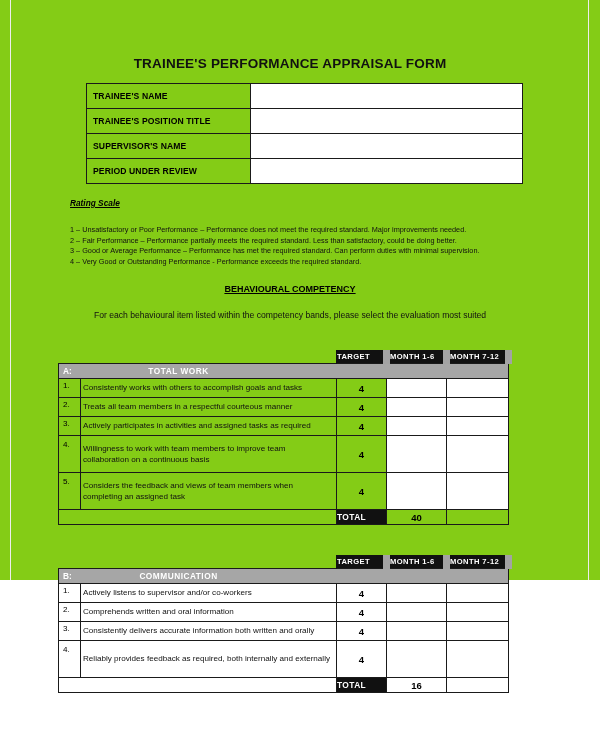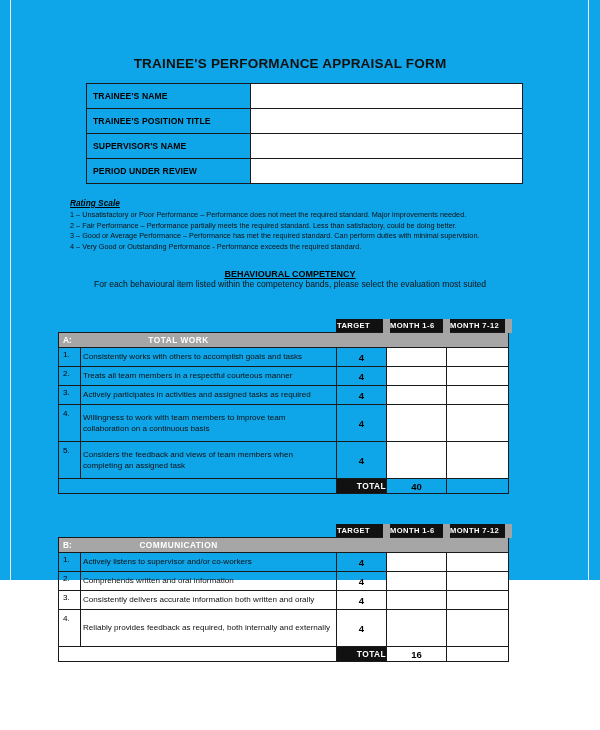--- a/index.html
+++ b/index.html
@@ -11,21 +11,21 @@
     width: 600px;
     height: 730px;
     font-family: "Liberation Sans", sans-serif;
     color: #000000;
     overflow: hidden;
   }
   .page {
     position: relative;
     width: 600px;
     height: 580px;
-    background: #0ea5e9;
+    background: #84cc16;
     box-sizing: border-box;
   }
   
   .page-edge-left {
     position: absolute;
     left: 10px; top: 0; bottom: 0;
     width: 1px;
     background: #ededed;
   }
   .page-edge-right {
@@ -77,41 +77,41 @@
 
   
   .rating-wrap {
     margin-top: 14px;
   }
   .rating-title {
     font-size: 8.3px;
     font-weight: bold;
     font-style: italic;
     text-decoration: underline;
-    margin-bottom: 2px;
+    margin-bottom: 17px;
   }
   .rating-line {
     font-size: 7.3px;
     line-height: 10.5px;
     color: #111;
     white-space: nowrap;
   }
 
   
   .section-head {
     text-align: center;
     font-size: 9px;
     font-weight: bold;
     text-decoration: underline;
     margin-top: 17px;
   }
   .section-sub {
     text-align: center;
     font-size: 8.6px;
-    margin-top: 0;
+    margin-top: 16px;
     color: #111;
   }
 
   
   .comp-block {
     margin-top: 30px;
   }
   table.comp {
     border-collapse: collapse;
     table-layout: fixed;
@@ -222,21 +222,21 @@
     border-left: none;
     border-right: none;
     border-top: 1px solid #1a1a1a;
     border-bottom: 1px solid #1a1a1a;
   }
   tr.total td.tlabel {
     background: #111111;
     color: #ffffff;
     font-weight: bold;
     font-size: 8.4px;
-    text-align: right;
+    text-align: left;
     letter-spacing: 0.4px;
     height: 14px;
     line-height: 14px;
   }
   tr.total td.tval {
     text-align: center;
     font-weight: bold;
     font-size: 9.5px;
   }
 </style>

